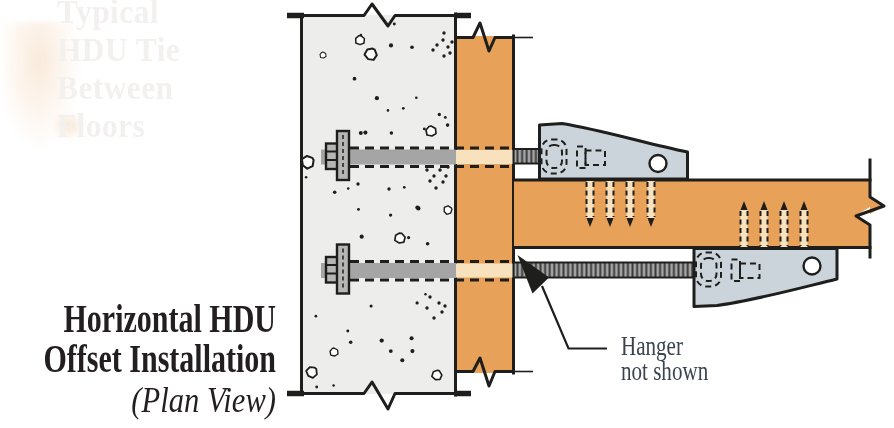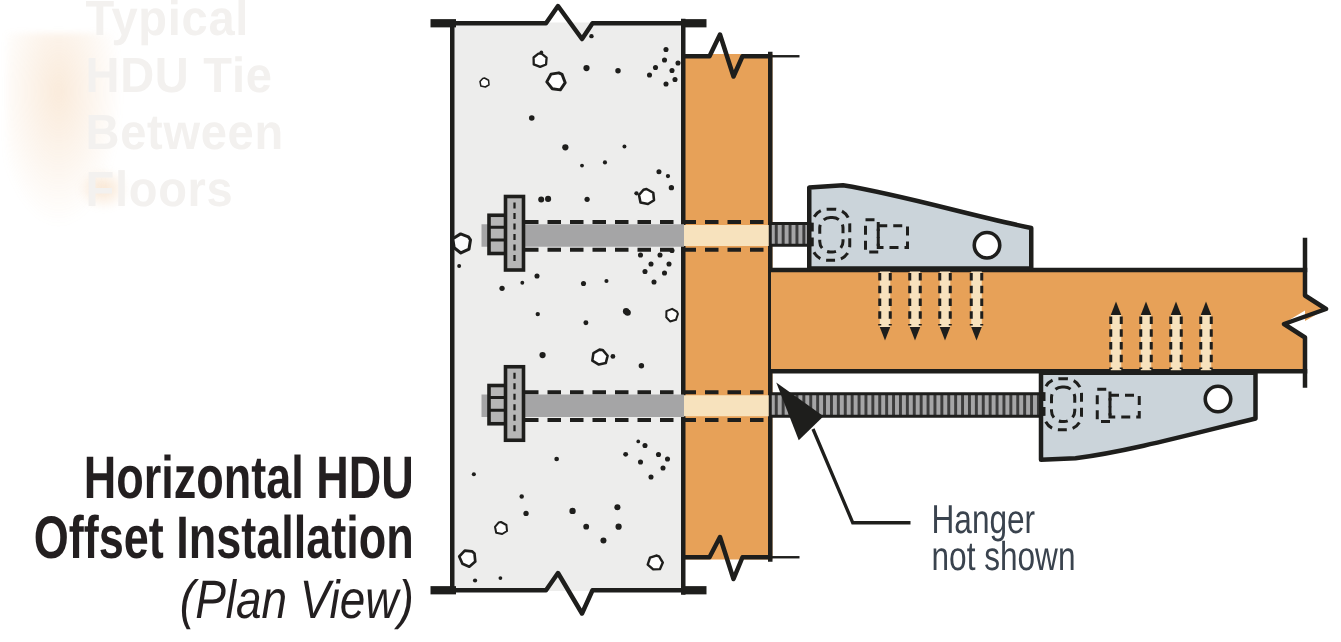--- a/index.html
+++ b/index.html
@@ -1,17 +1,17 @@
 <!DOCTYPE html>
 <html style="--concrete: #ededec; --wood: #e7a158; --wood-light: #f7e2bd; --steel-rod: #a5a5a6; --steel-plate: #b6b6b6; --bracket: #cbd4da; --line: #1e1e1c; --title-text: #231f20; --callout-text: #3a434e; --ghost-text: #f3f1ef;"><head>
 <meta charset="utf-8">
 <style>
   html,body{margin:0;padding:0;background:#fff;}
   #stage{position:relative;width:894px;height:428px;background:#fff;overflow:hidden;
-         font-family:Liberation Sans, sans-serif;}
+         font-family:Liberation Serif, serif;}
   svg{position:absolute;left:0;top:0;}
 
   
   .ln   {stroke:var(--line);stroke-width:3;fill:none;stroke-linejoin:round;stroke-linecap:square;}
   .lnthin{stroke:var(--line);stroke-width:1.6;fill:none;}
   .cap  {stroke:var(--line);stroke-width:5.5;fill:none;stroke-linecap:butt;}
   .dash {stroke:var(--line);stroke-width:2.8;fill:none;stroke-dasharray:9 6;}
   .dashf{stroke:var(--line);stroke-width:2;fill:none;stroke-dasharray:6 4;}
   .dashs{stroke:var(--line);stroke-width:2;fill:none;stroke-dasharray:5 3.5;}
   .concrete{fill:var(--concrete);}

